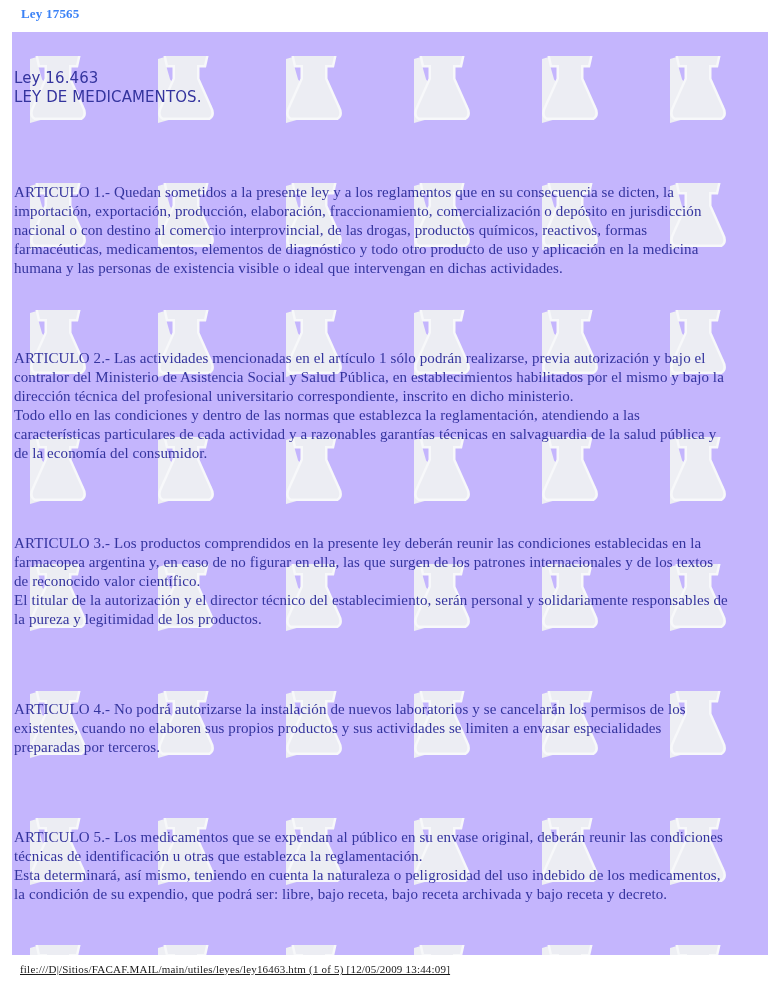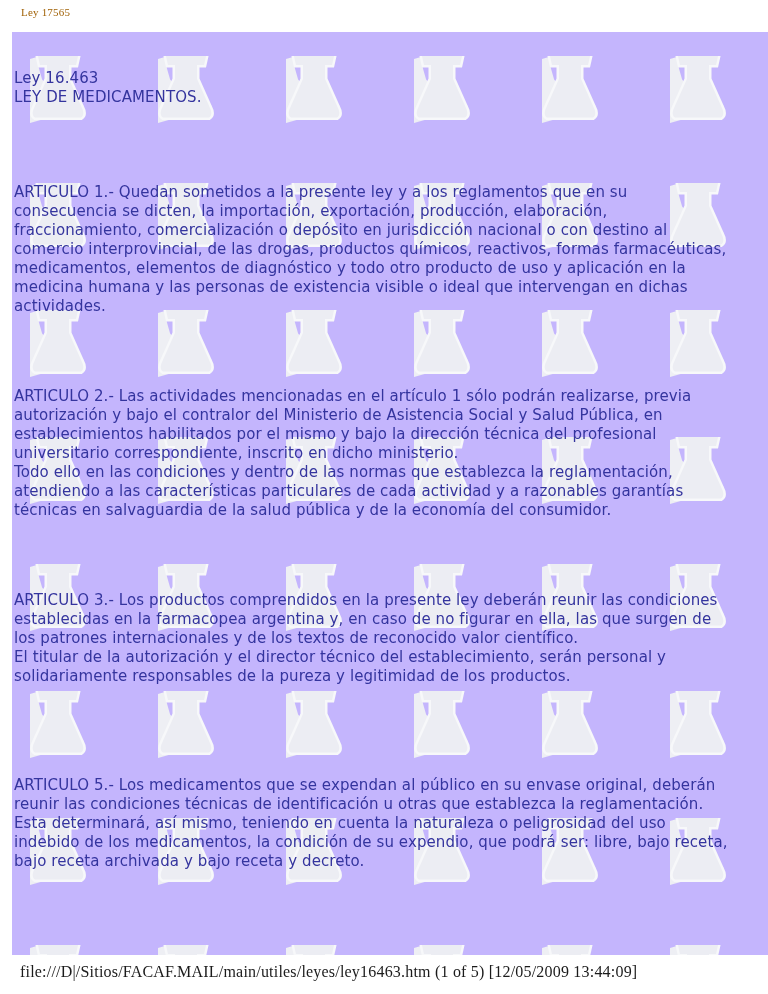--- a/index.html
+++ b/index.html
@@ -7,23 +7,24 @@
     width: 768px; height: 994px;
     background: #ffffff;
     position: relative;
     overflow: hidden;
     font-family: "DejaVu Sans", "Liberation Sans", sans-serif;
   }
   .doc-header {
     position: absolute;
     left: 21px; top: 6px;
     font-family: "Liberation Serif", "DejaVu Serif", serif;
-    font-size: 11px;
-    color: #a16207;
+    font-size: 13px;
+    color: #3b82f6;
     letter-spacing: 0.2px;
+    font-weight: bold;
   }
   .content {
     position: absolute;
     left: 12px; top: 32px;
     width: 756px; height: 923px;
     background: #c4b5fd;
     overflow: hidden;
   }
   .watermark {
     position: absolute;
@@ -35,29 +36,30 @@
     position: relative;
     z-index: 2;
     padding: 18px 40px 0 2px;
     color: #34349e;
     font-size: 15px;
     line-height: 19px;
     letter-spacing: 0.1px;
     white-space: pre-line;
   }
   .law-title { margin: 0 0 38px 0; }
-  p.article  { margin: 0 0 33px 0; }
+  p.article  { margin: 0 0 33px 0; font-family: Liberation Serif, serif; }
   .doc-footer {
     position: absolute;
     left: 20px; top: 963px;
     font-family: "Liberation Serif", "DejaVu Serif", serif;
-    font-size: 16px;
+    font-size: 11px;
     color: #1b1b1b;
     letter-spacing: 0.2px;
     z-index: 3;
+    text-decoration: underline;
   }
 </style>
 </head>
 <body>
 
 <div>
 
   <div class="doc-header">Ley 17565</div>
 
   <div class="content">
@@ -78,20 +80,21 @@
 LEY DE MEDICAMENTOS.</p>
 
       <p class="article">ARTICULO 1.- Quedan sometidos a la presente ley y a los reglamentos que en su consecuencia se dicten, la importación, exportación, producción, elaboración, fraccionamiento, comercialización o depósito en jurisdicción nacional o con destino al comercio interprovincial, de las drogas, productos químicos, reactivos, formas farmacéuticas, medicamentos, elementos de diagnóstico y todo otro producto de uso y aplicación en la medicina humana y las personas de existencia visible o ideal que intervengan en dichas actividades.</p>
 
       <p class="article">ARTICULO 2.- Las actividades mencionadas en el artículo 1 sólo podrán realizarse, previa autorización y bajo el contralor del Ministerio de Asistencia Social y Salud Pública, en establecimientos habilitados por el mismo y bajo la dirección técnica del profesional universitario correspondiente, inscrito en dicho ministerio.
 Todo ello en las condiciones y dentro de las normas que establezca la reglamentación, atendiendo a las características particulares de cada actividad y a razonables garantías técnicas en salvaguardia de la salud pública y de la economía del consumidor.</p>
 
       <p class="article">ARTICULO 3.- Los productos comprendidos en la presente ley deberán reunir las condiciones establecidas en la farmacopea argentina y, en caso de no figurar en ella, las que surgen de los patrones internacionales y de los textos de reconocido valor científico.
 El titular de la autorización y el director técnico del establecimiento, serán personal y solidariamente responsables de la pureza y legitimidad de los productos.</p>
 
+      <p class="article">ARTICULO 4.- No podrá autorizarse la instalación de nuevos laboratorios y se cancelarán los permisos de los existentes, cuando no elaboren sus propios productos y sus actividades se limiten a envasar especialidades preparadas por terceros.</p>
 
       <p class="article">ARTICULO 5.- Los medicamentos que se expendan al público en su envase original, deberán reunir las condiciones técnicas de identificación u otras que establezca la reglamentación.
 Esta determinará, así mismo, teniendo en cuenta la naturaleza o peligrosidad del uso indebido de los medicamentos, la condición de su expendio, que podrá ser: libre, bajo receta, bajo receta archivada y bajo receta y decreto.</p>
 
       
 
       
     </div>
   </div>
 

